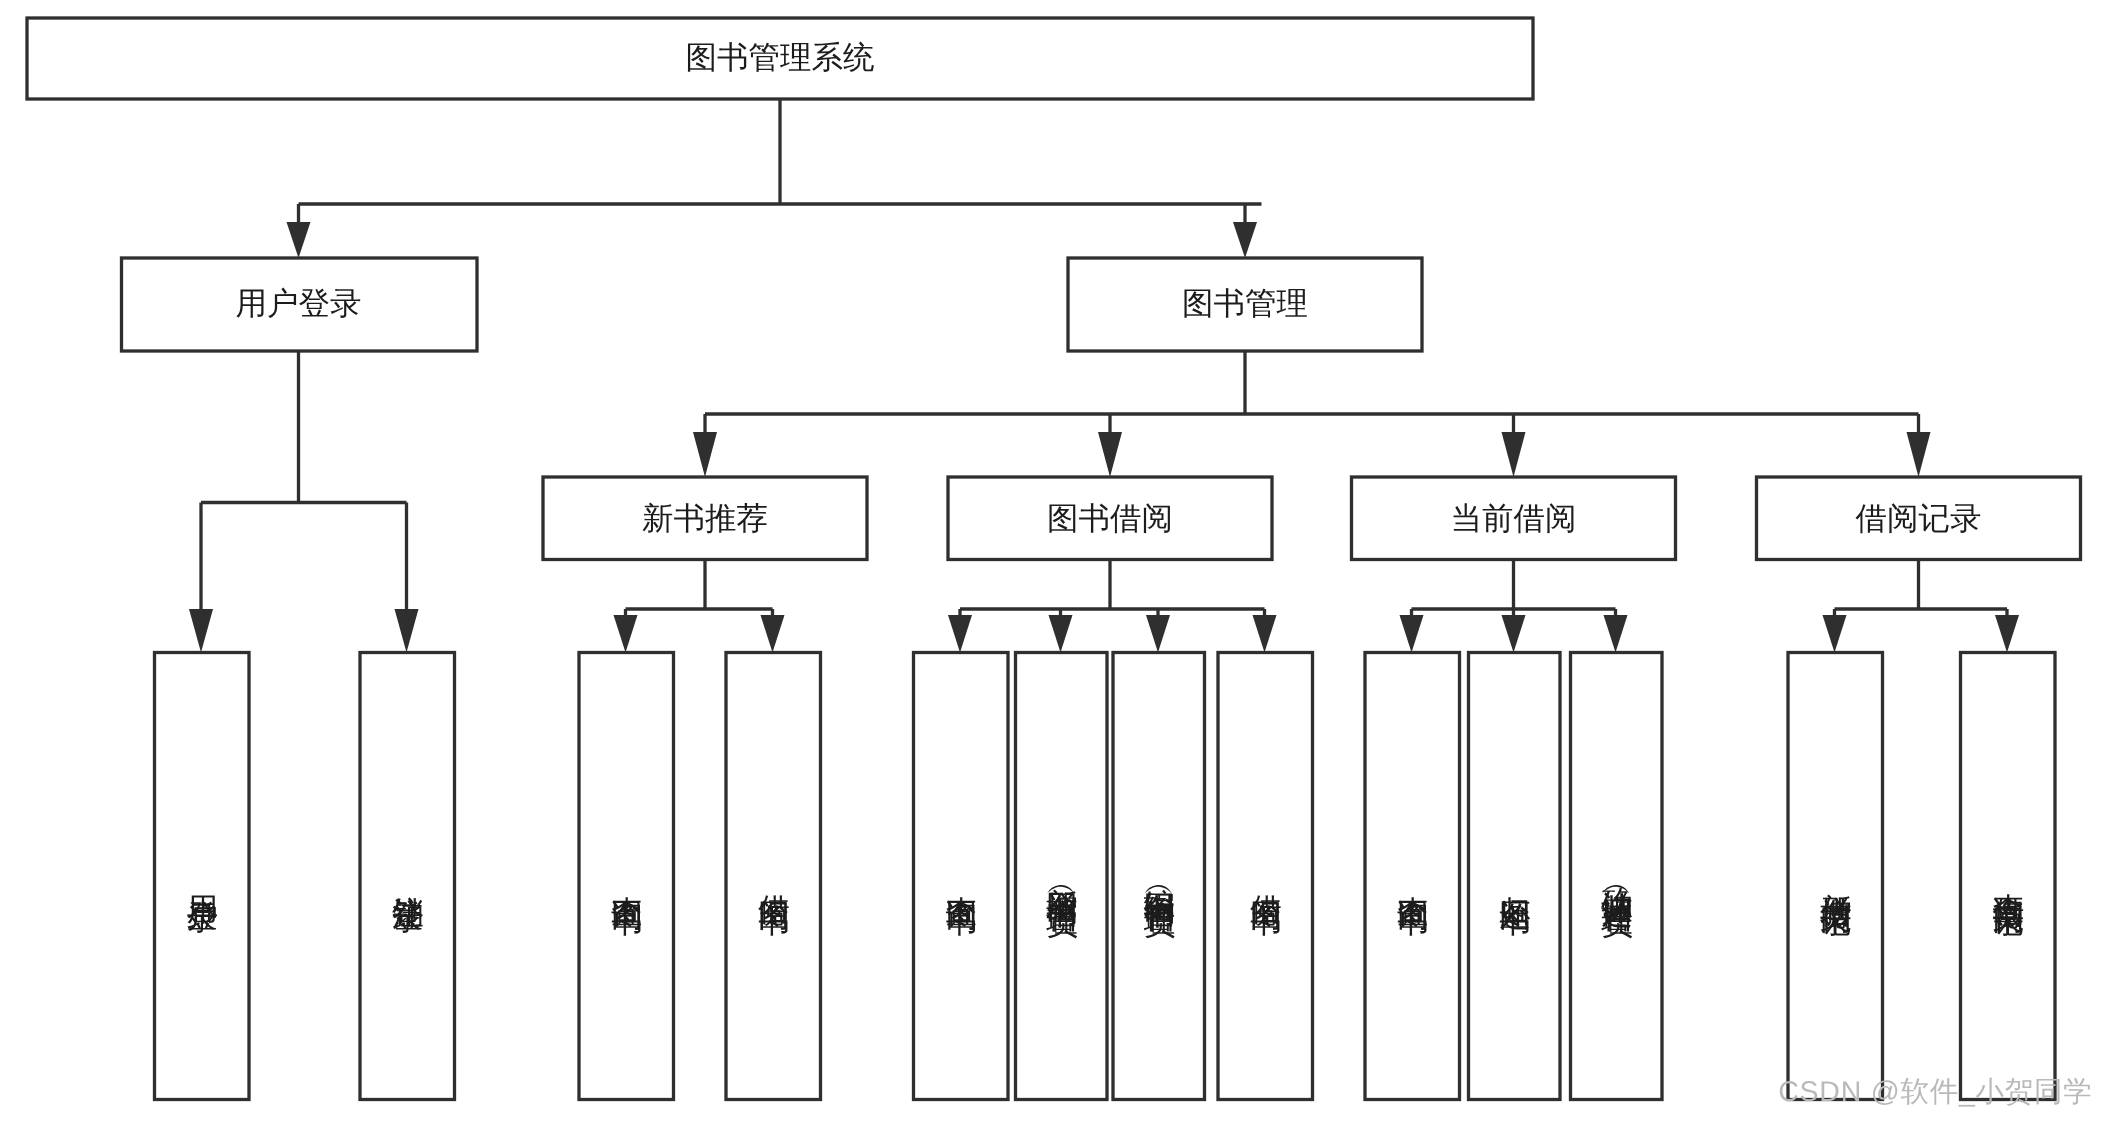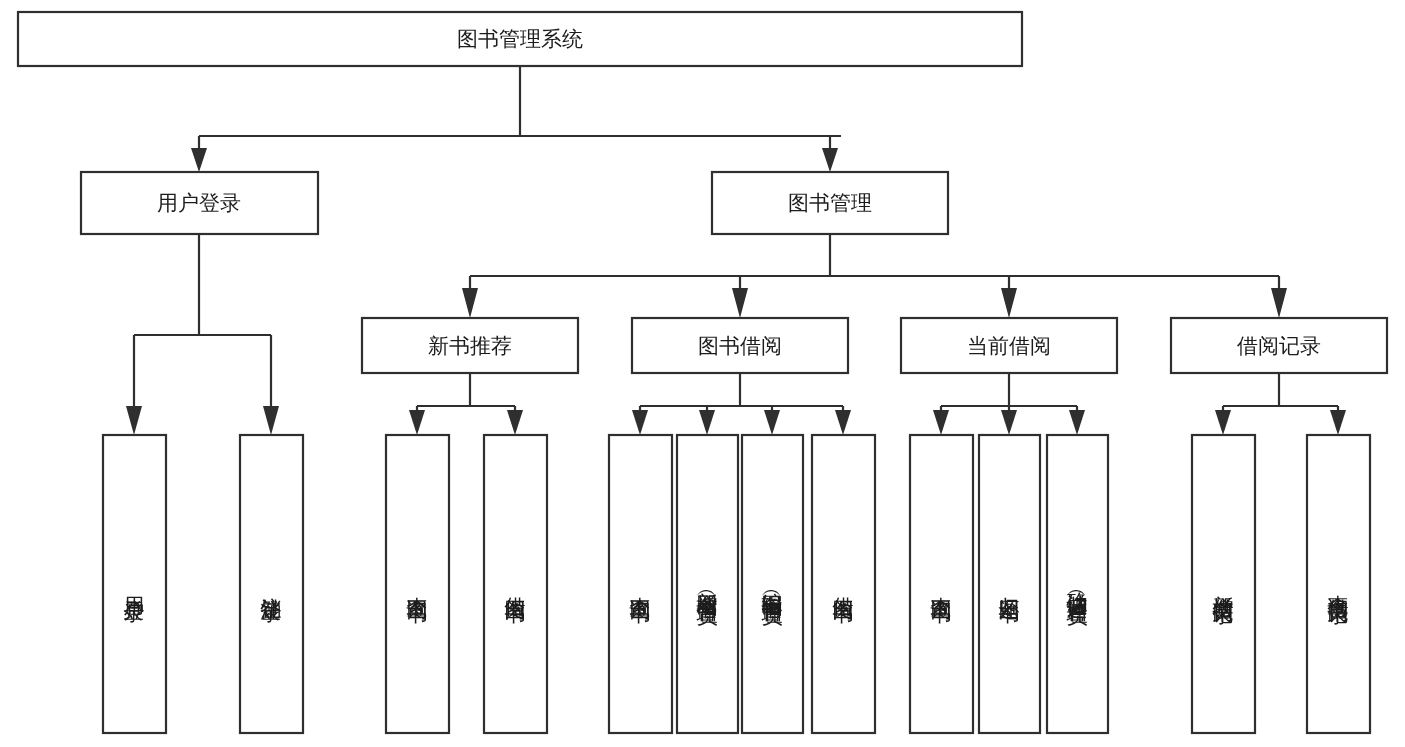--- a/index.html
+++ b/index.html
@@ -211,13 +211,14 @@
   <div class="node-label-v" style="left:609px; top:435px; width:63px; height:298px;">查询图书</div>
   <div class="node-label-v" style="left:677px; top:435px; width:61px; height:298px;">新增图书（管理员）</div>
   <div class="node-label-v" style="left:742px; top:435px; width:61px; height:298px;">编辑图书（管理员）</div>
   <div class="node-label-v" style="left:812px; top:435px; width:63px; height:298px;">借阅图书</div>
   <div class="node-label-v" style="left:910px; top:435px; width:63px; height:298px;">查询图书</div>
   <div class="node-label-v" style="left:979px; top:435px; width:61px; height:298px;">归还图书</div>
   <div class="node-label-v" style="left:1047px; top:435px; width:61px; height:298px;">确认归还（管理员）</div>
   <div class="node-label-v" style="left:1192px; top:435px; width:63px; height:298px;">新增借阅记录</div>
   <div class="node-label-v" style="left:1307px; top:435px; width:63px; height:298px;">查询借阅记录</div>
 
+  <div class="watermark">CSDN @软件_小贺同学</div>
 </div>
 
 </body></html>

